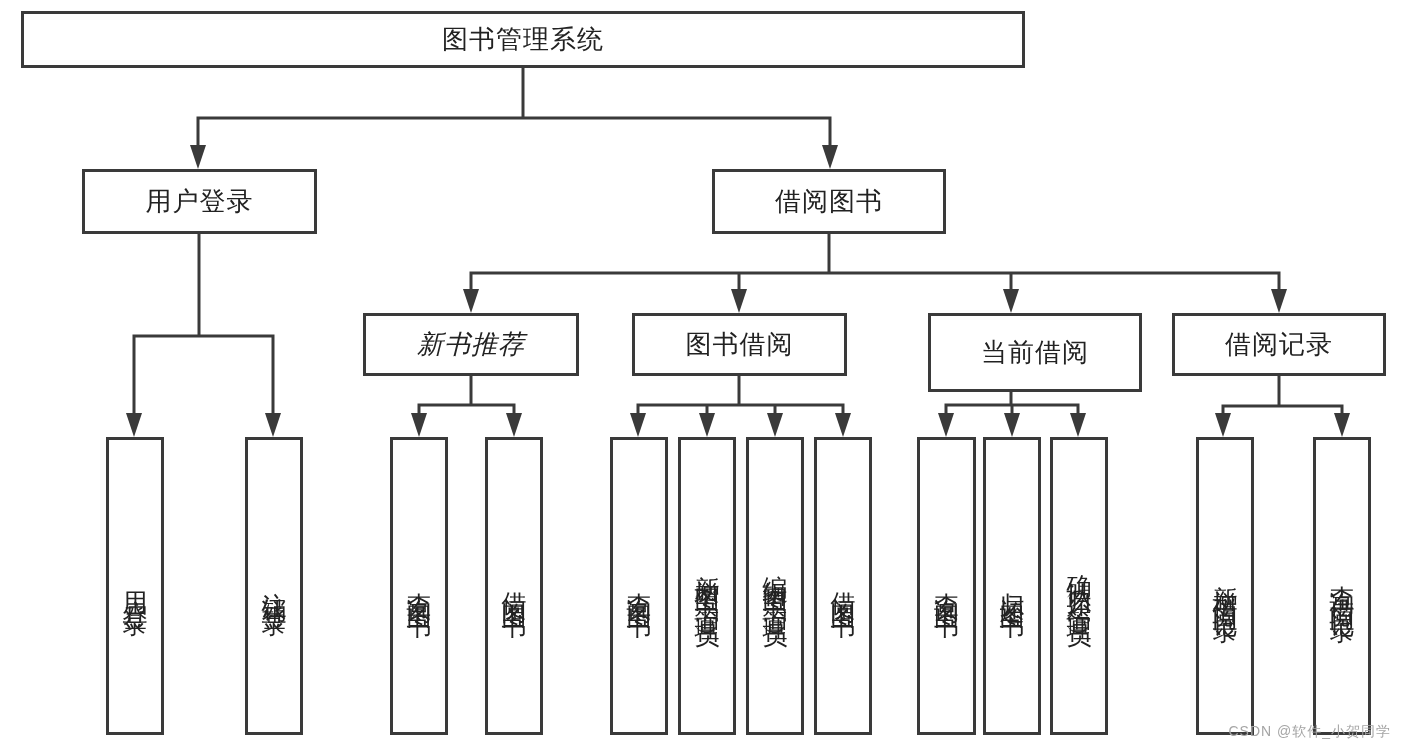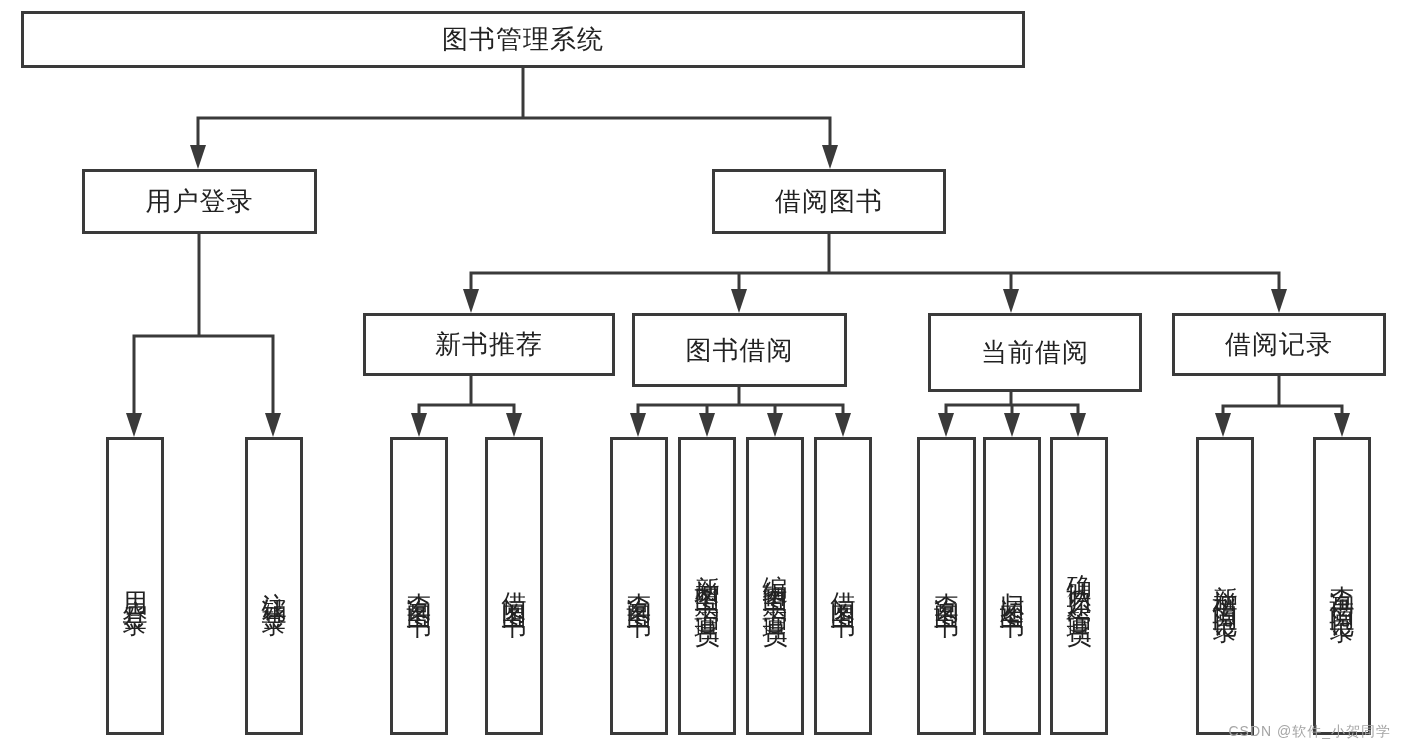--- a/index.html
+++ b/index.html
@@ -104,24 +104,24 @@
     <span>图书管理系统</span>
   </div>
 
   <div class="box h" style="left:82px;top:169px;width:235px;height:65px;">
     <span>用户登录</span>
   </div>
   <div class="box h" style="left:712px;top:169px;width:234px;height:65px;">
     <span>借阅图书</span>
   </div>
 
-  <div class="box h" style="left:363px;top:313px;width:252px;height:63px;">
+  <div class="box h" style="left:363px;top:313px;width:216px;height:63px;font-style:italic;">
     <span>新书推荐</span>
   </div>
-  <div class="box h" style="left:632px;top:313px;width:215px;height:74px;">
+  <div class="box h" style="left:632px;top:313px;width:215px;height:63px;">
     <span>图书借阅</span>
   </div>
   <div class="box h" style="left:904px;top:313px;width:214px;height:79px;margin-left:24px;">
     <span>当前借阅</span>
   </div>
   <div class="box h" style="left:1172px;top:313px;width:214px;height:63px;">
     <span>借阅记录</span>
   </div>
 
   <div class="box v" style="left:106px;top:437px;width:58px;height:298px;">

